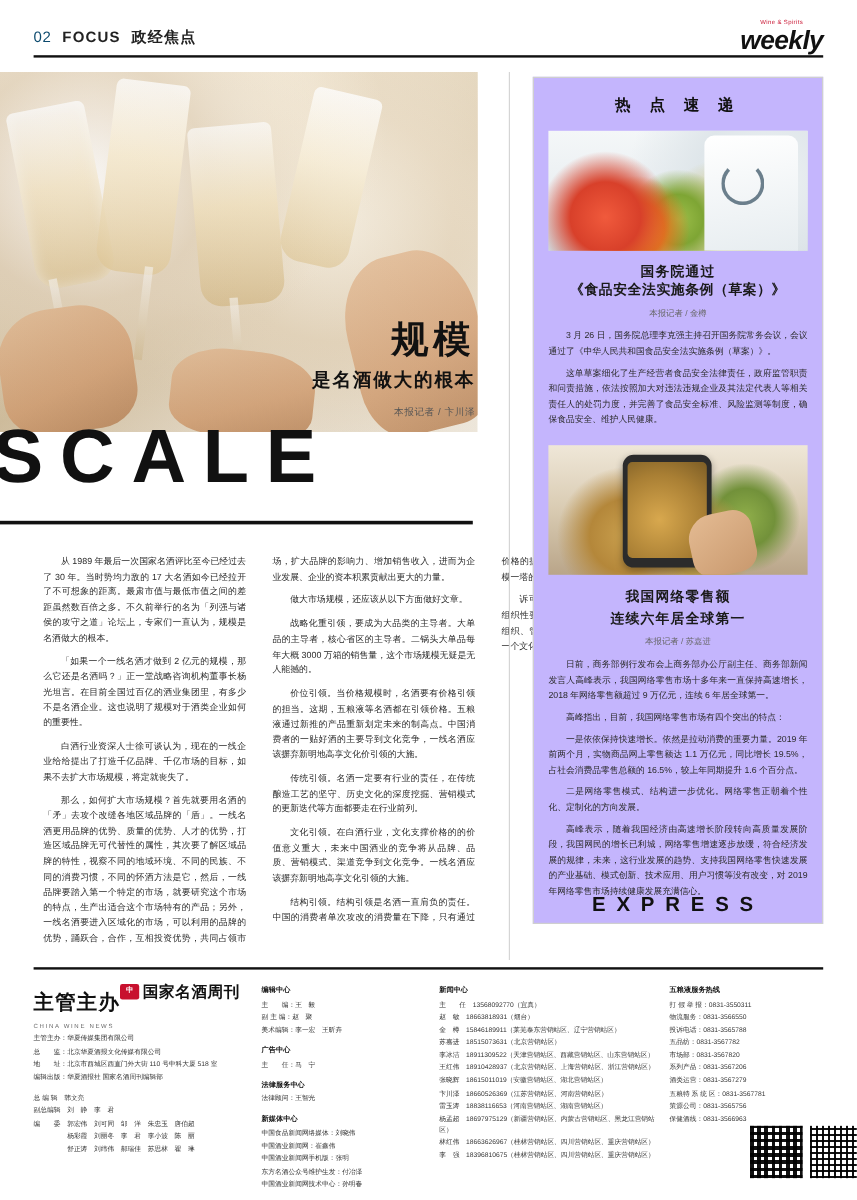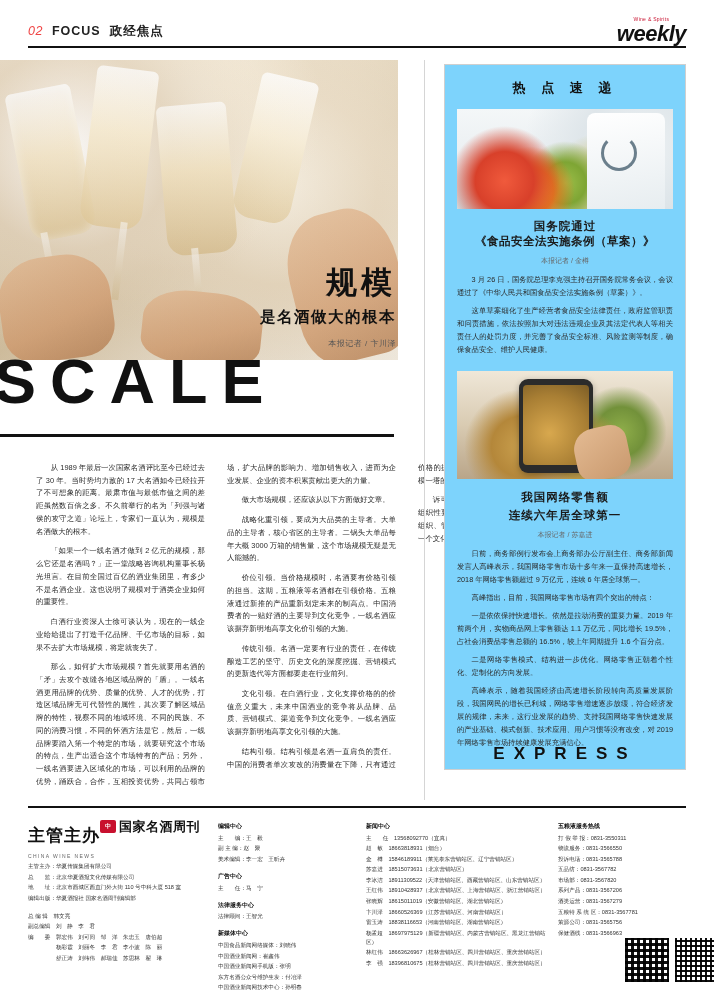--- a/index.html
+++ b/index.html
@@ -12,21 +12,21 @@
     overflow:hidden;
   }
   .page{position:relative;width:714px;height:1000px;}
 
   
   .topbar{
     position:absolute;left:28px;top:16px;width:658px;height:30px;
     display:flex;align-items:center;justify-content:space-between;
   }
   .topbar-left{display:flex;align-items:baseline;gap:9px;font-size:12.5px;letter-spacing:.5px;}
-  .pg-num{color:#ef4444;font-size:12.5px;font-style:italic;}
+  .pg-num{color:#0c4a6e;font-size:12.5px;}
   .pg-focus{color:#222;font-weight:bold;font-size:12.5px;letter-spacing:1px;}
   .pg-cn{color:#222;font-size:12.5px;font-weight:bold;letter-spacing:1px;}
   .brand{display:flex;flex-direction:column;align-items:center;line-height:1;}
   .brand-top{font-size:5px;color:#c8102e;letter-spacing:.3px;margin-bottom:1px;}
   .brand-main{font-size:22px;font-weight:bold;color:#111;letter-spacing:-.5px;font-style:italic;}
   .rule-top{position:absolute;left:28px;top:46px;width:658px;height:2px;background:#111;}
 
   
   .left-col{position:absolute;left:0px;top:60px;width:330px;}
   .photo{
@@ -78,21 +78,21 @@
     column-count:2;column-gap:22px;
     font-size:7.4px;line-height:1.72;color:#2a2a2a;text-align:justify;
   }
   .body-cols p{margin:0 0 7px 0;text-indent:2em;}
 
   
   .vdiv{position:absolute;left:424px;top:60px;width:1px;height:740px;background:#d5d5d5;}
 
   
   .right-col{position:absolute;left:444px;top:64px;width:242px;}
-  .rc-box{border:1px solid #cfcfcf;padding:12px 12px 14px;background:#7dd3fc;}
+  .rc-box{border:1px solid #cfcfcf;padding:12px 12px 14px;background:#c4b5fd;}
   .rc-title{text-align:center;font-size:13px;font-weight:bold;letter-spacing:6px;color:#111;margin:2px 0 12px;}
 
   .rc-photo1{
     width:216px;height:100px;margin:0 auto;
     background:
       radial-gradient(circle at 22% 72%, #f05a3c 0%, #d8402a 16%, transparent 30%),
       radial-gradient(circle at 34% 82%, #f2913a 0%, #e07820 14%, transparent 27%),
       radial-gradient(circle at 50% 74%, #9dbf4a 0%, #7ea534 16%, transparent 32%),
       radial-gradient(circle at 68% 80%, #e9e6c4 0%, #cfcc97 18%, transparent 34%),
       radial-gradient(circle at 84% 40%, #eef2f4 0%, #dfe6ea 30%, transparent 60%),

